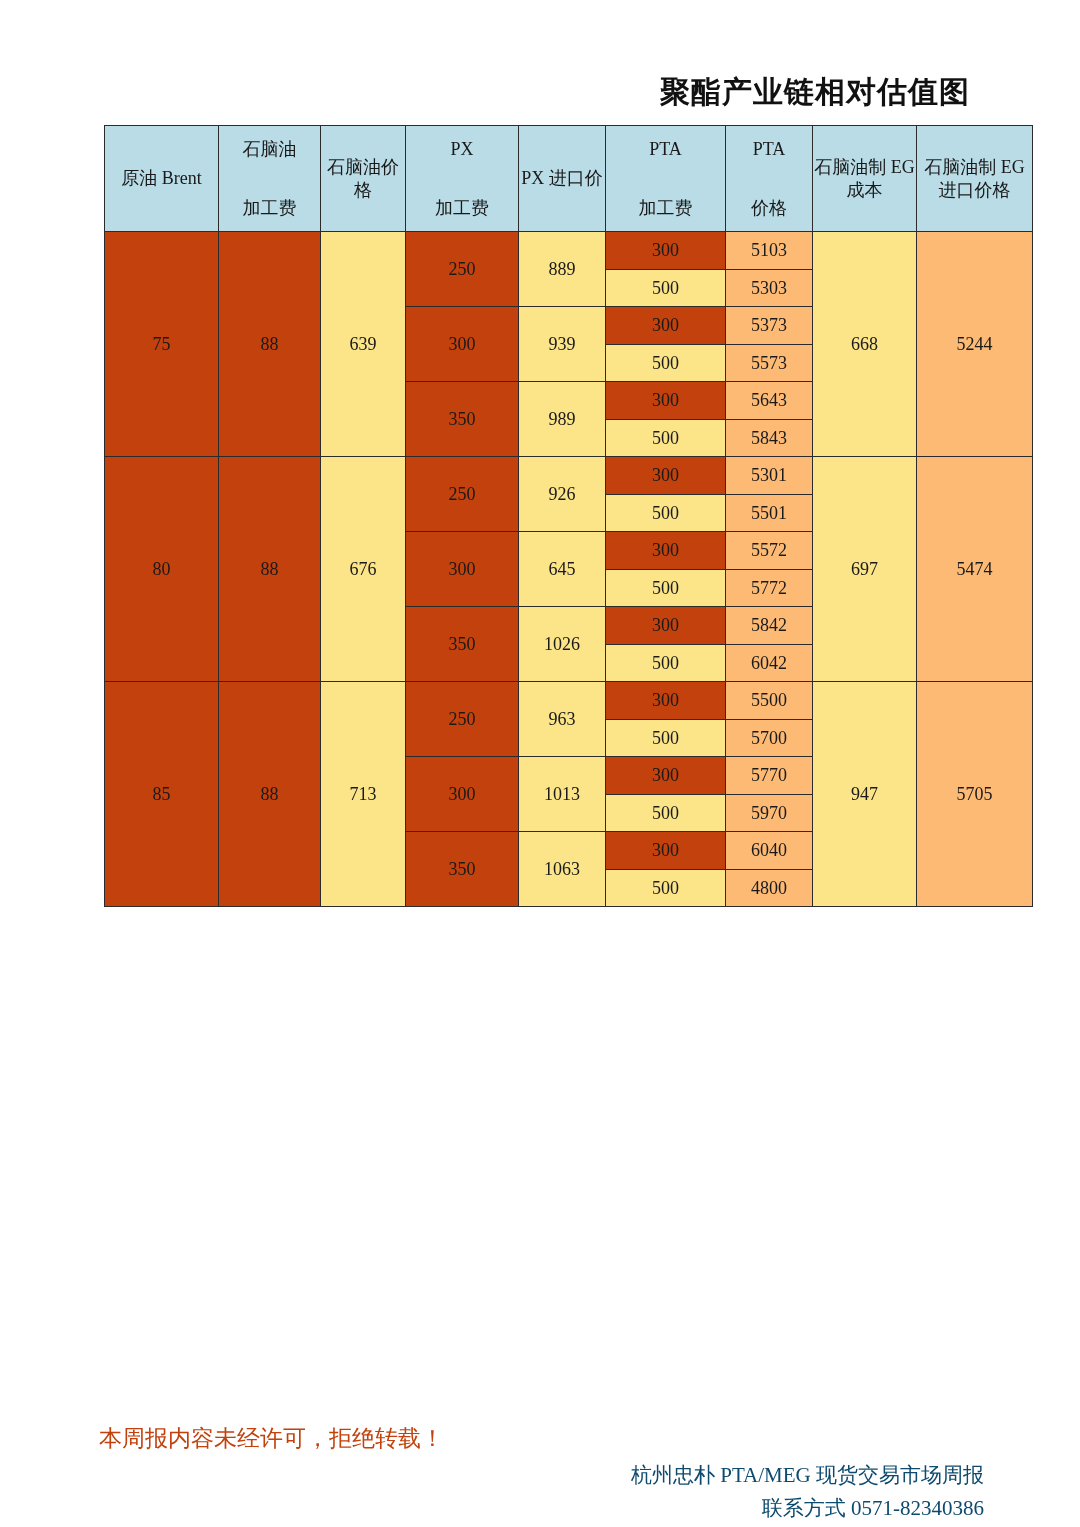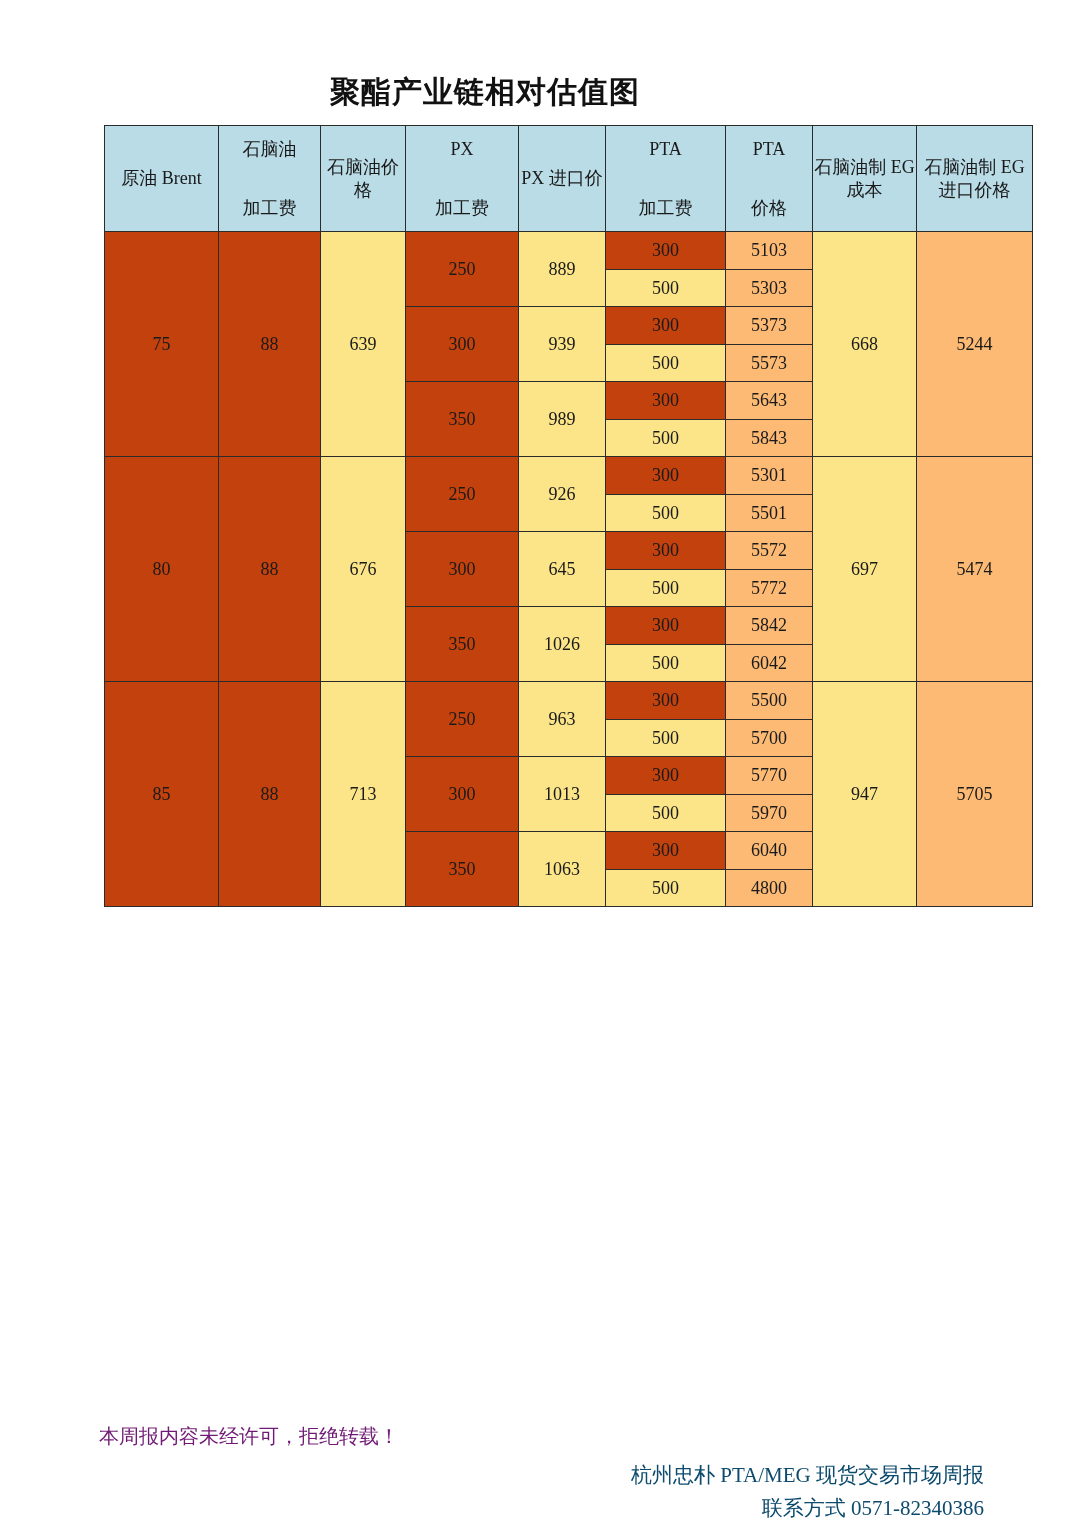--- a/index.html
+++ b/index.html
@@ -15,21 +15,21 @@
     color: #1a1a1a;
     overflow: hidden;
   }
 
   
   #doc-title {
     position: absolute;
     top: 72px;
     left: 0;
     width: 970px;
-    text-align: center;
+    text-align: right;
     font-family: "Liberation Sans", "DejaVu Sans", sans-serif;
     font-weight: bold;
     font-size: 30px;
     letter-spacing: 1px;
     color: #111111;
   }
 
   
   #valuation-table {
     position: absolute;
@@ -74,23 +74,23 @@
   .c-red         { background: #fdba74; }
 
   
   .r-sub { height: 37.5px; }
 
   
   #footer-left {
     position: absolute;
     left: 99px;
     top: 1423px;
-    font-size: 20px;
-    font-family: "Liberation Serif", "DejaVu Serif", serif;
-    color: #701a75;
+    font-size: 23px;
+    font-family: "Liberation Serif", "DejaVu Serif", serif;
+    color: #c2410c;
   }
   #footer-right {
     position: absolute;
     right: 96px;
     top: 1459px;
     text-align: right;
     font-size: 21px;
     font-family: "Liberation Serif", "DejaVu Serif", serif;
     color: #0c4a6e;
     line-height: 1.55;

